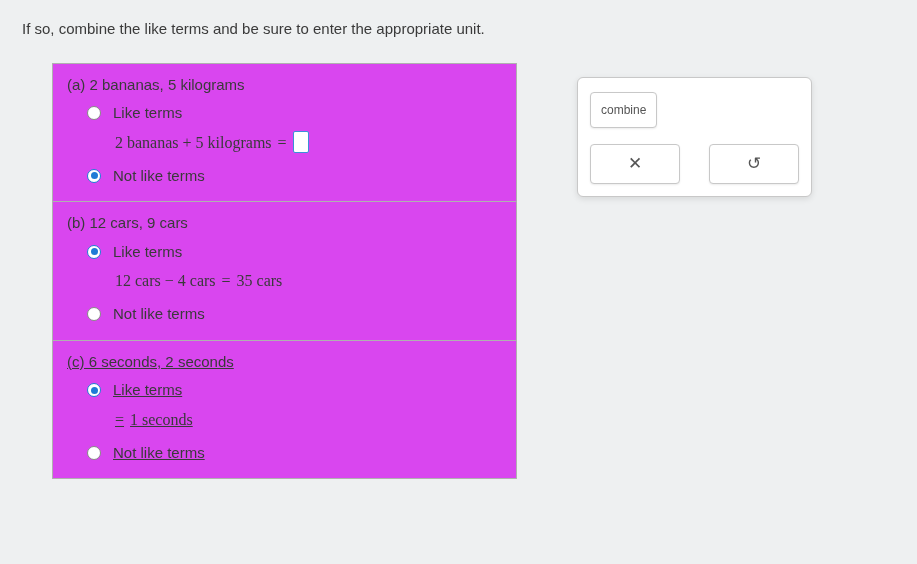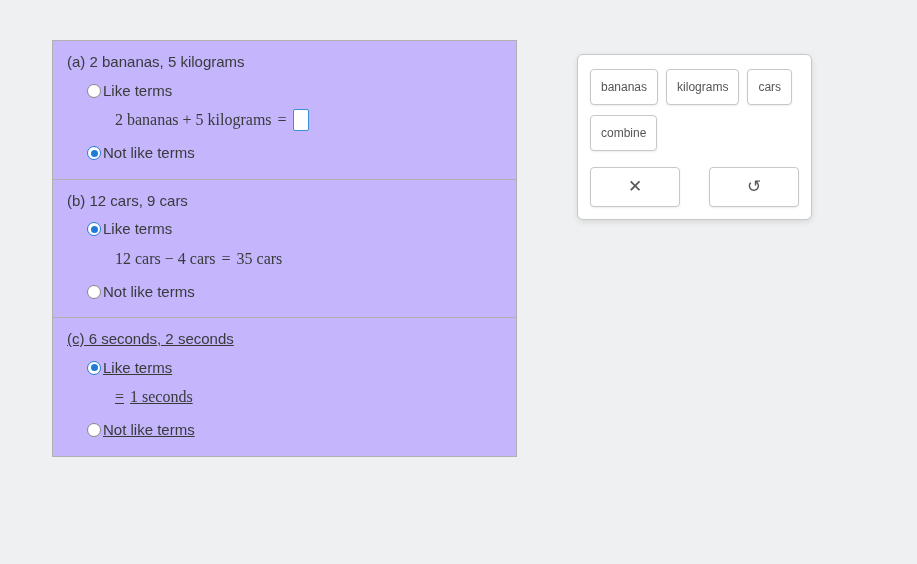--- a/index.html
+++ b/index.html
@@ -15,34 +15,34 @@
   }
   .instructions {
     margin-bottom: 22px;
   }
   .content-row {
     display: flex;
     align-items: flex-start;
   }
   .problems {
     border: 1px solid #b0b0b0;
-    background: #c4b5fd;
+    background: #d946ef;
     margin-left: 30px;
     width: 465px;
   }
   .part {
     border-bottom: 1px solid #b0b0b0;
     padding: 10px 14px 8px 14px;
   }
   .part:last-child { border-bottom: none; text-decoration: underline; }
   .part-label { margin-bottom: 6px; }
   .opt {
     display: flex;
     align-items: center;
-    gap: 2px;
+    gap: 12px;
     margin-left: 20px;
     margin-top: 6px;
     margin-bottom: 6px;
   }
   .radio {
     width: 14px; height: 14px;
     border: 1.5px solid #888;
     border-radius: 50%;
     display: inline-flex;
     align-items: center;
@@ -56,21 +56,21 @@
     background: #1f7bd6;
     border-radius: 50%;
   }
   .eq {
     font-family: Georgia, 'Times New Roman', serif;
     margin-left: 48px;
     margin-top: 6px;
     margin-bottom: 10px;
     font-size: 16px;
     display: flex;
-    align-items: center;
+    align-items: flex-start;
     gap: 6px;
   }
   .ans-box {
     display: inline-block;
     width: 16px; height: 22px;
     border: 1.5px solid #3b8fd9;
     border-radius: 2px;
     background: #fff;
   }
   .keypad {
@@ -116,20 +116,21 @@
     box-shadow: 0 1px 2px rgba(0,0,0,0.08);
     font-size: 17px;
     color: #555;
     cursor: pointer;
   }
 </style>
 </head>
 <body>
 
 <div class="instructions">
+  <div>If so, combine the like terms and be sure to enter the appropriate unit.</div>
 </div>
 
 <div class="content-row">
 
   <div class="problems">
 
     <div class="part">
       <div class="part-label">(a) 2 bananas, 5 kilograms</div>
       <div class="opt">
         <span class="radio"></span>
@@ -176,25 +177,20 @@
       <div class="opt">
         <span class="radio"></span>
         <span>Not like terms</span>
       </div>
     </div>
 
   </div>
 
   <div class="keypad">
     <div class="kp-row">
-      <div class="kp-btn">bananas</div>
-      <div class="kp-btn">kilograms</div>
-      <div class="kp-btn">cars</div>
-    </div>
-    <div class="kp-row">
       <div class="kp-btn">combine</div>
     </div>
     <div class="kp-row bottom">
       <div class="kp-bottom-btn">
         <span>✕</span>
       </div>
       <div class="kp-bottom-btn">
         <span>↺</span>
       </div>
     </div>

